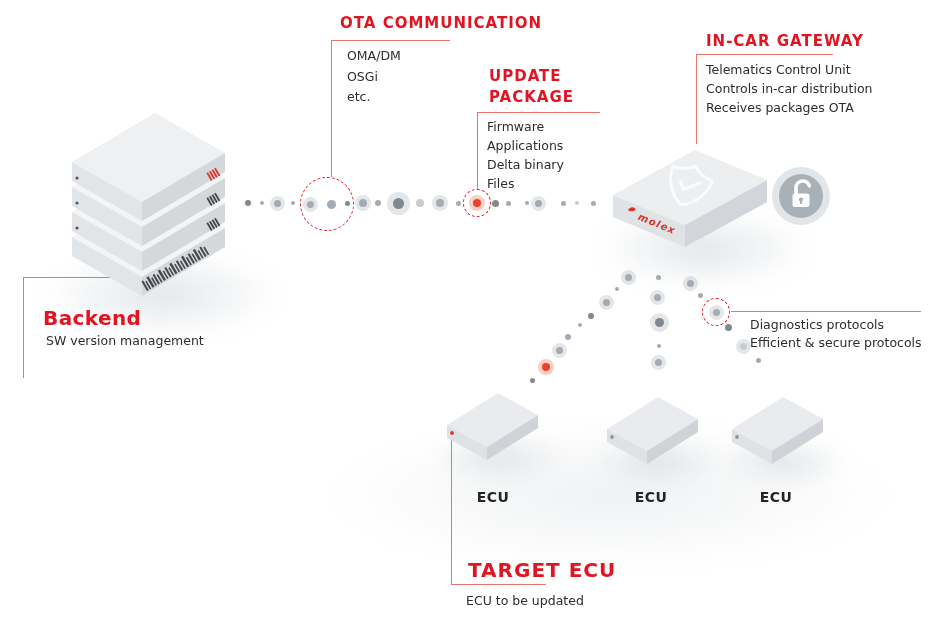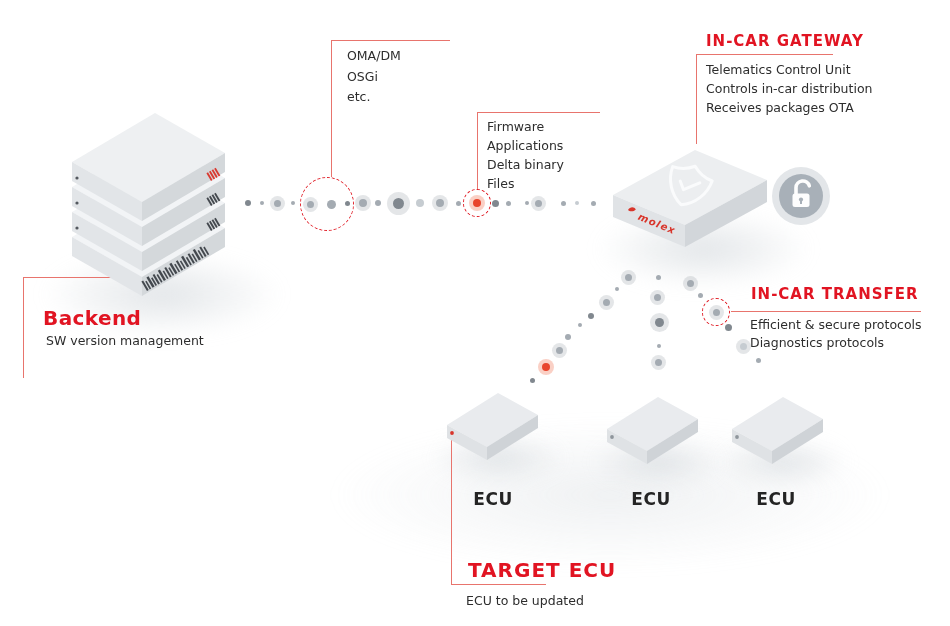--- a/index.html
+++ b/index.html
@@ -11,21 +11,21 @@
   .body-text{position:absolute;color:#2d2d2d;font-size:12.5px;line-height:19px;white-space:nowrap;}
   .body-text div{white-space:nowrap;}
   .line{position:absolute;background:#e8746d;}
   .dcircle{position:absolute;border:1.5px dashed #e01b24;border-radius:50%;box-sizing:border-box;}
   .dot{position:absolute;border-radius:50%;}
   .shadow{position:absolute;border-radius:50%;filter:blur(9px);
           background:radial-gradient(closest-side,rgba(203,209,214,0.55),rgba(203,209,214,0));}
   .lock-outer{position:absolute;border-radius:50%;background:#e3e6e9;}
   .lock-inner{position:absolute;border-radius:50%;background:#a8b0b8;}
   .ecu-label{position:absolute;width:100px;text-align:center;color:#242424;font-weight:bold;
-             font-size:17px;letter-spacing:0.5px;}
+             font-size:14px;letter-spacing:0.5px;}
   svg.abs{position:absolute;}
 </style>
 </head>
 <body>
 
 <div class="stage">
 
   <div class="shadow" style="left:42px;top:252px;width:240px;height:85px;"></div>
   <div class="shadow" style="left:596px;top:210px;width:215px;height:78px;"></div>
   <div class="shadow" style="left:330px;top:420px;width:560px;height:150px;opacity:.55;"></div>
@@ -205,49 +205,53 @@
   </svg>
   <svg class="abs" style="left:600px;top:392px;" width="110" height="80" viewBox="0 0 110 80">
     <use href="#ecu-box"></use>
     <circle cx="12" cy="45" r="1.9" fill="#8f969c"></circle>
   </svg>
   <svg class="abs" style="left:725px;top:392px;" width="110" height="80" viewBox="0 0 110 80">
     <use href="#ecu-box"></use>
     <circle cx="12" cy="45" r="1.9" fill="#8f969c"></circle>
   </svg>
 
+  <div class="heading" style="left:340px;top:14px;">OTA COMMUNICATION</div>
   <div class="body-text" style="left:347px;top:46px;line-height:20.5px;">
     <div>OMA/DM</div>
     <div>OSGi</div>
     <div>etc.</div>
   </div>
 
+  <div class="heading" style="left:489px;top:66px;line-height:21px;">
+    <div>UPDATE</div>
+    <div>PACKAGE</div>
+  </div>
   <div class="body-text" style="left:487px;top:117px;">
     <div>Firmware</div>
     <div>Applications</div>
     <div>Delta binary</div>
     <div>Files</div>
   </div>
 
   <div class="heading" style="left:706px;top:32px;">IN-CAR GATEWAY</div>
   <div class="body-text" style="left:706px;top:60px;">
     <div>Telematics Control Unit</div>
     <div>Controls in-car distribution</div>
     <div>Receives packages OTA</div>
   </div>
 
   <div class="heading heading-lg" style="left:43px;top:306px;letter-spacing:0.4px;">Backend</div>
   <div class="body-text" style="left:46px;top:331px;line-height:19.5px;">
     <div>SW version management</div>
   </div>
 
-  <div class="heading" style="left:751px;top:285px;">IN-CAR TRANSFER</div>
   <div class="body-text" style="left:750px;top:316px;line-height:18px;">
+    <div>Diagnostics protocols</div>
     <div>Efficient &amp; secure protocols</div>
-    <div>Diagnostics protocols</div>
   </div>
 
   <div class="heading heading-lg" style="left:468px;top:558px;">TARGET ECU</div>
   <div class="body-text" style="left:466px;top:591px;text-align:right;">ECU to be updated</div>
 
   <div class="ecu-label" style="left:443px;top:489px;">ECU</div>
   <div class="ecu-label" style="left:601px;top:489px;">ECU</div>
   <div class="ecu-label" style="left:726px;top:489px;">ECU</div>
 
 </div>

